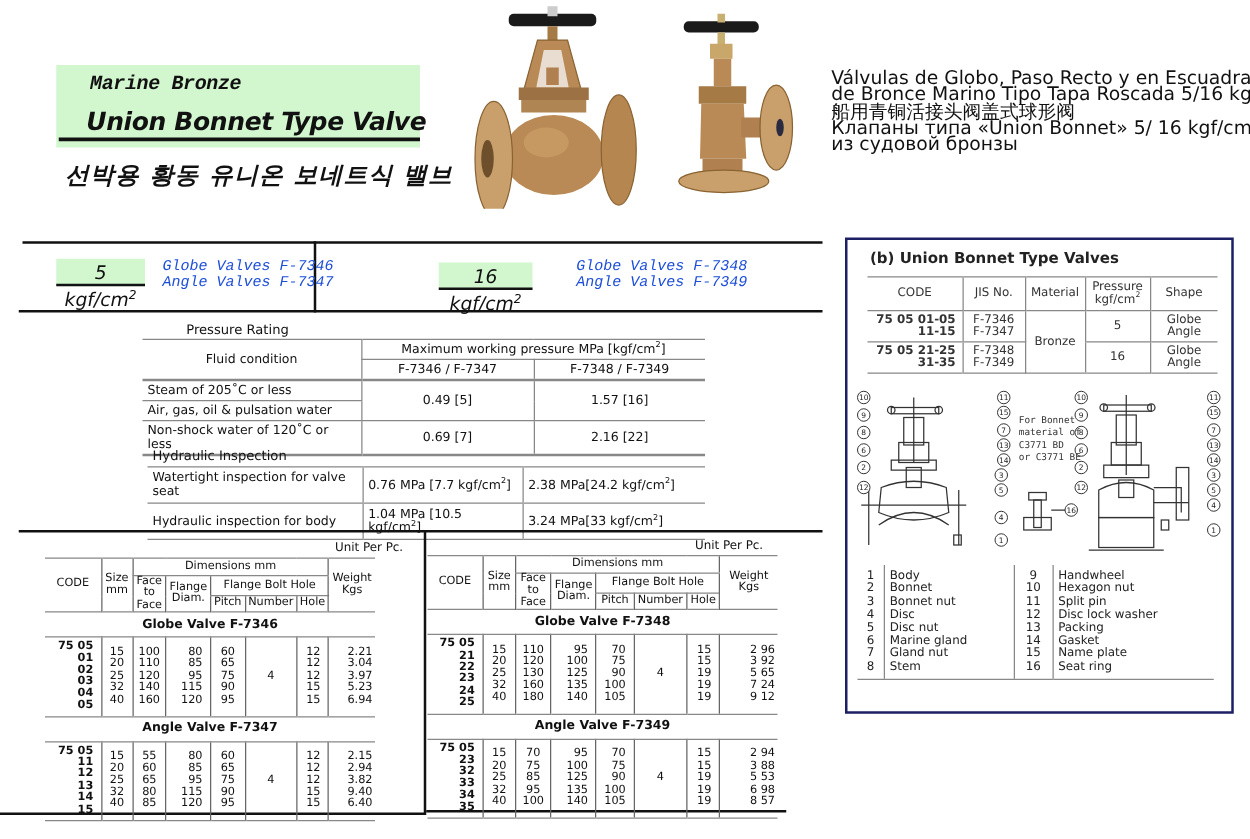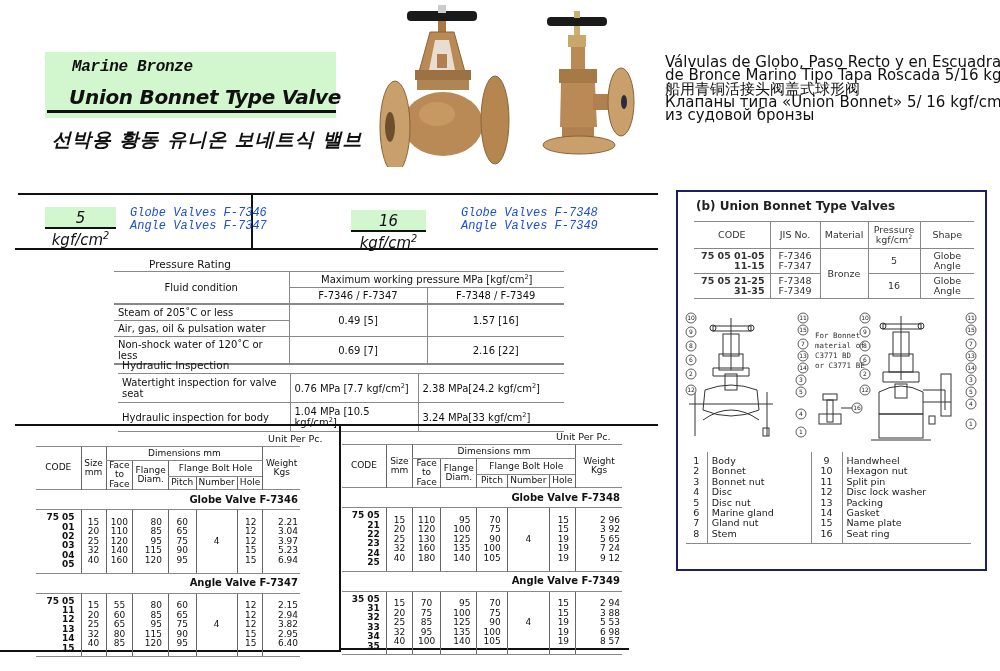--- a/index.html
+++ b/index.html
@@ -55,21 +55,21 @@
   .dim-bot2 { left: 341px; top: 648px; width: 288px; height: 2px; background: #111; }
   .dim-div { left: 339px; top: 424px; width: 2px; height: 228px; background: #111; }
   .unit { font-size: 9.5px; font-family: "DejaVu Sans", sans-serif; }
   .unit1 { left: 268px; top: 433px; }
   .unit2 { left: 556px; top: 431px; }
 
   .dt { font-size: 9px; font-family: "DejaVu Sans", sans-serif; line-height: 9.4px; }
   .dt td { padding: 0 2px; vertical-align: middle; text-align: center; }
   .dt .bl { border-left: 1.2px solid #666; }
   .dt .bt { border-top: 1.5px solid #888; }
-  .dt .sec td { font-weight: bold; font-size: 10px; text-align: right; height: 20px; border-bottom: 1.5px solid #888; padding-left: 2px; }
+  .dt .sec td { font-weight: bold; font-size: 10px; text-align: center; height: 20px; border-bottom: 1.5px solid #888; padding-left: 2px; }
   .dt .data td { padding-top: 3px; padding-bottom: 3px; }
   .dt .data td.code { text-align: right; padding-right: 6px; font-weight: bold; }
   .dt .data td.w { text-align: right; padding-left: 8px; }
   .dt .data td.r { text-align: right; padding-right: 6px; }
   .dt .hdr td { font-size: 9px; }
   .dt1 { left: 36px; top: 446px; width: 264px; }
   .dt2 { left: 342px; top: 444px; width: 280px; }
   .dt .lastrow td { border-bottom: 1.5px solid #888; }
 
   
@@ -328,21 +328,21 @@
       <div>12</div>
       <div>12</div>
       <div>12</div>
       <div>15</div>
       <div>15</div>
     </td>
     <td class="bl w">
       <div>2.15</div>
       <div>2.94</div>
       <div>3.82</div>
-      <div>2.95</div>
+      <div>9.40</div>
       <div>6.40</div>
     </td>
   </tr>
 </tbody>
   </table>
 
 <table class="abs dt dt2">
   <tbody>
       <tr class="hdr">
     <td rowspan="3" class="bt" style="width:44px;">CODE</td>
@@ -413,21 +413,21 @@
       <div>5 65</div>
       <div>7 24</div>
       <div>9 12</div>
     </td>
   </tr>
   <tr class="sec">
         <td colspan="8">Angle Valve F-7349</td>
       </tr>
   <tr class="data lastrow">
     <td class="code">
-      <div>35 05 31</div>
+      <div>75 05 23</div>
       <div>32</div>
       <div>33</div>
       <div>34</div>
       <div>35</div>
     </td>
     <td class="bl">
       <div>15</div>
       <div>20</div>
       <div>25</div>
       <div>32</div>

